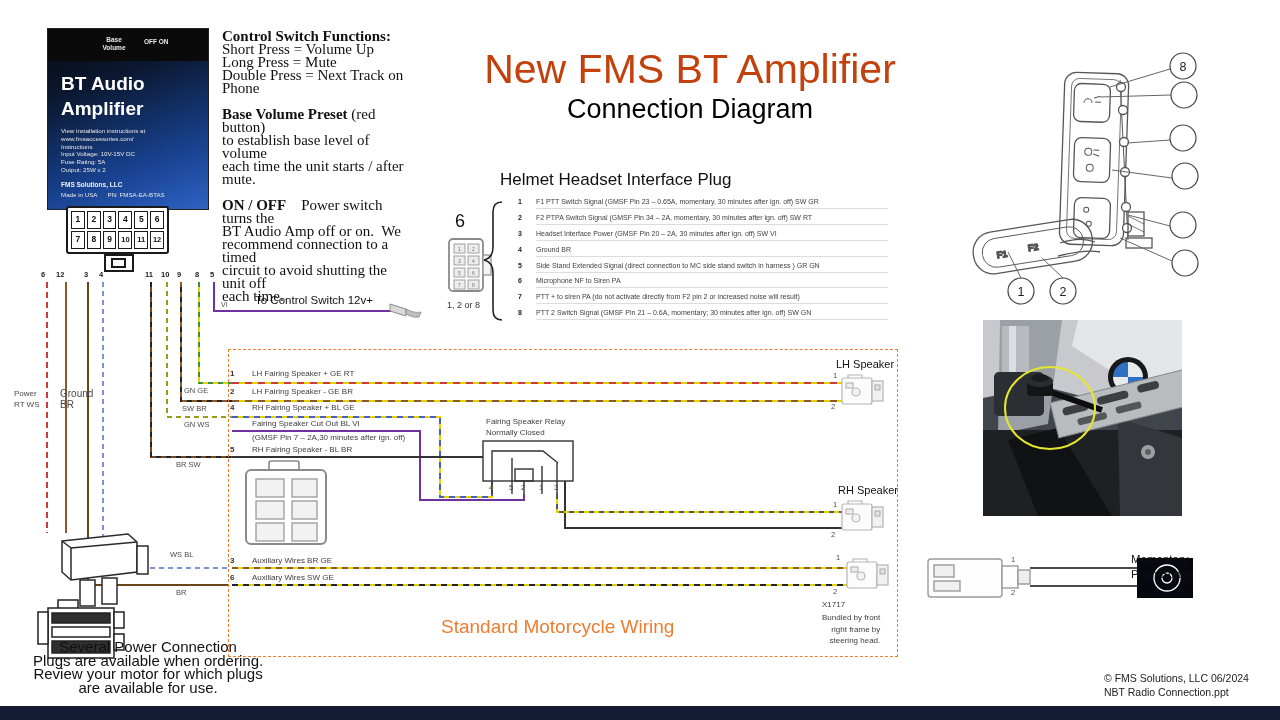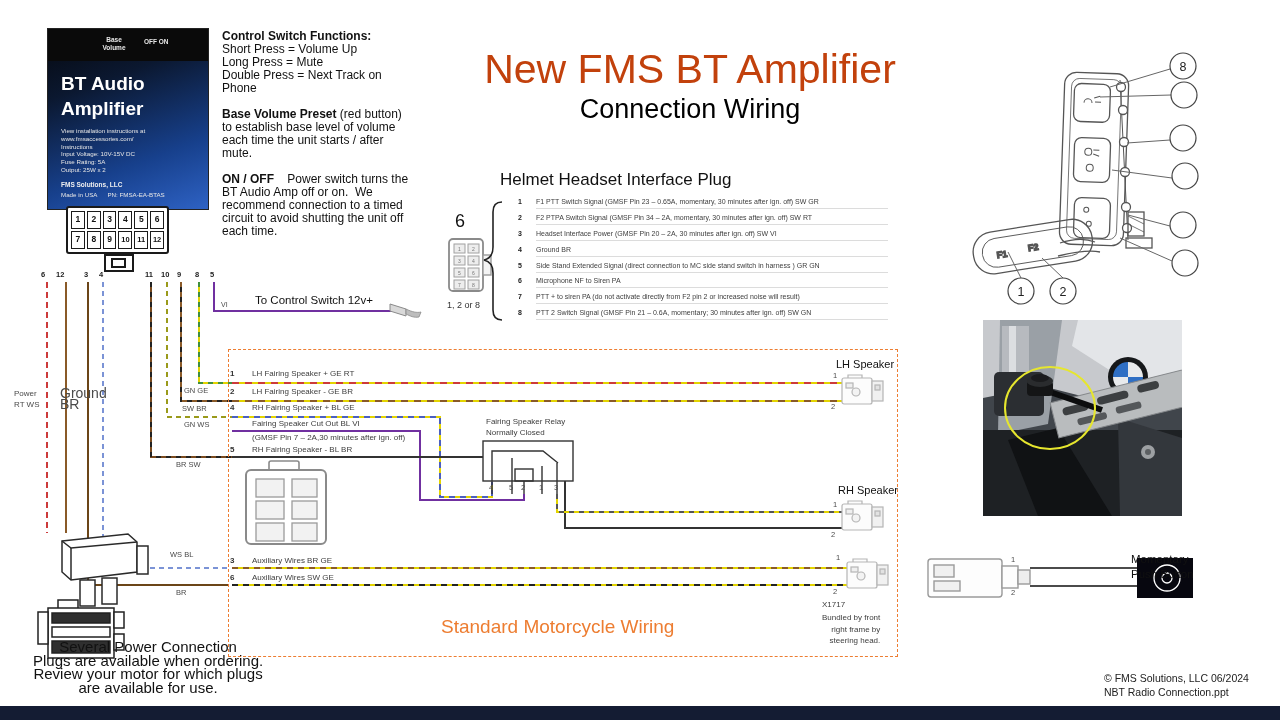--- a/index.html
+++ b/index.html
@@ -289,41 +289,41 @@
   <div class="cell">8</div>
   <div class="cell">9</div>
   <div class="cell" style="font-size:7.5px">10</div>
   <div class="cell" style="font-size:7.5px">11</div>
   <div class="cell" style="font-size:7.5px">12</div>
 </div>
 <div class="abs" style="left:104px;top:254px;width:26px;height:14px;border:2.5px solid #1a1a1a;background:#fff;">
   <div class="abs" style="left:5px;top:2px;width:11px;height:6px;border:2px solid #1a1a1a;"></div>
 </div>
 
-<div class="abs" style="left:222px;top:30px;width:192px;font-size:12px;line-height:13px;color:#111;">
+<div class="abs" style="left:222px;top:30px;width:192px;font-size:15px;line-height:13px;color:#111;font-family:Liberation Serif, serif;">
   <div><b>Control Switch Functions:</b></div>
   <div class="prew">Short Press = Volume Up
 Long Press = Mute
 Double Press = Next Track on
 Phone</div>
   <div style="height:13px"></div>
   <div class="prew"><b>Base Volume Preset</b><span> (red button)
 to establish base level of volume
 each time the unit starts / after
 mute.</span></div>
   <div style="height:13px"></div>
   <div class="prew"><b>ON / OFF</b><span>    Power switch turns the
 BT Audio Amp off or on.  We
 recommend connection to a timed
 circuit to avoid shutting the unit off
 each time.</span></div>
 </div>
 
 <div class="abs" style="left:420px;top:46px;width:540px;text-align:center;font-size:41px;color:#c2410c;">New FMS BT Amplifier</div>
-<div class="abs" style="left:420px;top:94px;width:540px;text-align:center;font-size:27px;color:#000;">Connection Wiring</div>
+<div class="abs" style="left:420px;top:94px;width:540px;text-align:center;font-size:27px;color:#000;">Connection Diagram</div>
 
 <div class="abs" style="left:500px;top:170px;width:300px;font-size:17px;color:#111;">Helmet Headset Interface Plug</div>
 <div class="abs" style="left:455px;top:211px;font-size:18px;color:#111;">6</div>
 <div class="abs" style="left:447px;top:300px;font-size:9px;color:#333;">1, 2 or 8</div>
 
 <div class="hrow" style="top:198px">
   <span class="hnum">1</span>
       <span class="htext">F1 PTT Switch Signal (GMSF Pin 23 – 0.65A, momentary, 30 minutes after ign. off)  SW GR</span>
       <i class="hline"></i>
     </div>
@@ -368,21 +368,21 @@
 <span class="pinnum" style="left:84px;top:270px">3</span>
 <span class="pinnum" style="left:99px;top:270px">4</span>
 <span class="pinnum" style="left:145px;top:270px">11</span>
 <span class="pinnum" style="left:161px;top:270px">10</span>
 <span class="pinnum" style="left:177px;top:270px">9</span>
 <span class="pinnum" style="left:195px;top:270px">8</span>
 <span class="pinnum" style="left:210px;top:270px">5</span>
 
 <div class="abs pre" style="left:14px;top:388px;font-size:8px;color:#4a4a4a;line-height:11px;">Power
 RT WS</div>
-<div class="abs pre" style="left:60px;top:388px;font-size:14px;color:#4a4a4a;line-height:11px;">Ground
+<div class="abs pre" style="left:60px;top:388px;font-size:10px;color:#4a4a4a;line-height:11px;">Ground
 BR</div>
 <span class="wlab" style="left:221px;top:301px;font-size:7px">VI</span>
 <div class="abs" style="left:255px;top:294px;font-size:11.5px;color:#111;">To Control Switch 12v+</div>
 <span class="wlab" style="left:184px;top:386px">GN GE</span>
 <span class="wlab" style="left:182px;top:404px">SW BR</span>
 <span class="wlab" style="left:184px;top:420px">GN WS</span>
 <span class="wlab" style="left:176px;top:460px">BR SW</span>
 <span class="wlab" style="left:170px;top:550px">WS BL</span>
 <span class="wlab" style="left:176px;top:588px">BR</span>
 <div class="abs pre" style="left:33px;top:640px;font-size:15px;line-height:13.5px;color:#111;text-align:center;">Several Power Connection

